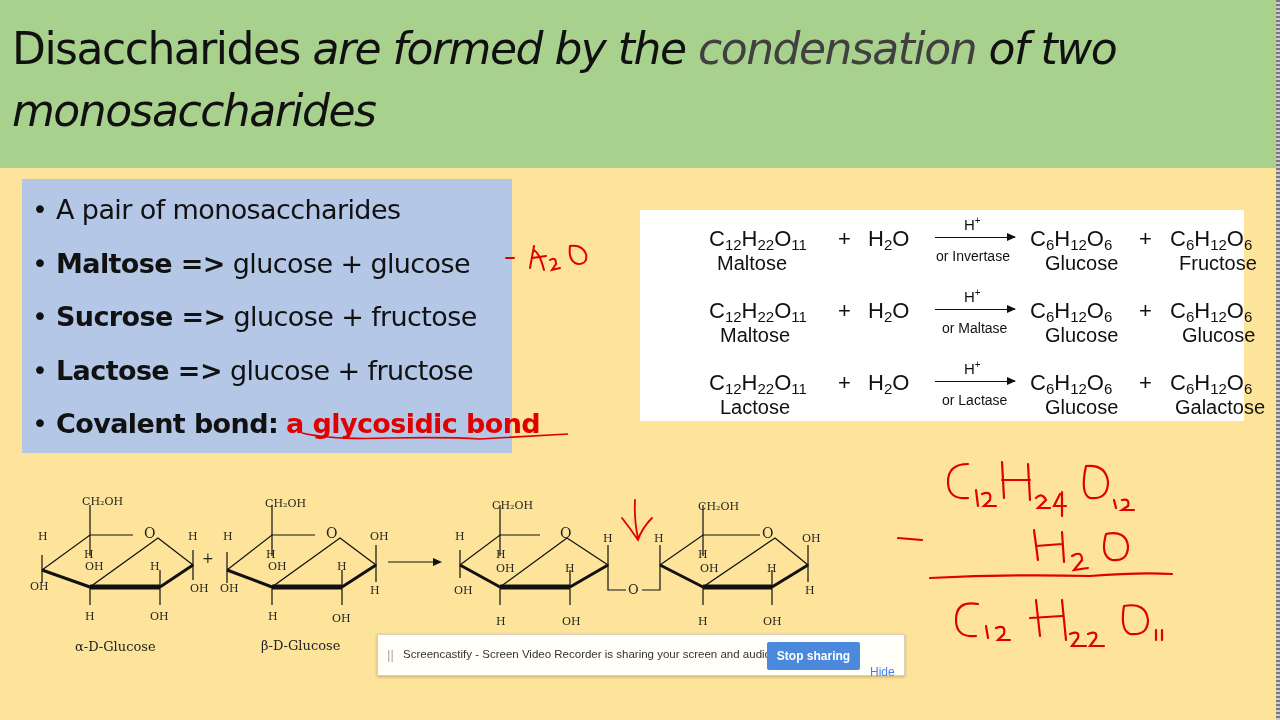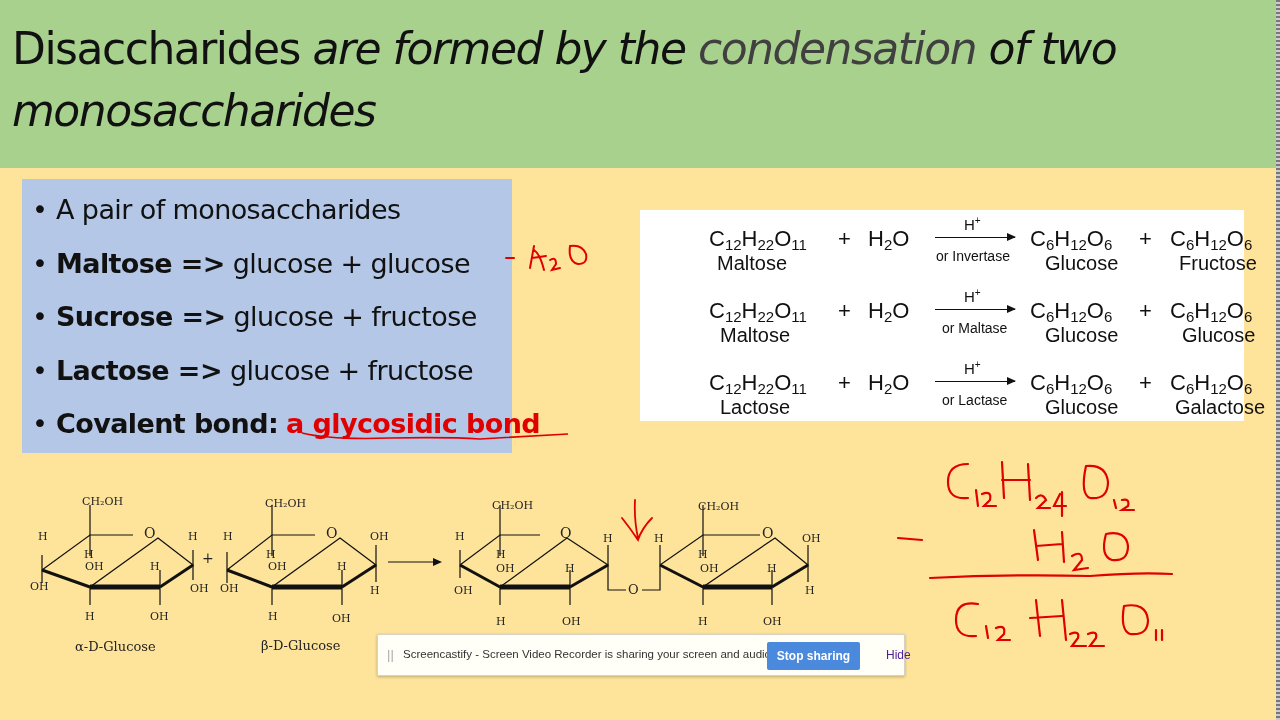--- a/index.html
+++ b/index.html
@@ -26,21 +26,21 @@
   .arrow:after{content:"";position:absolute;right:-1px;top:-4px;width:0;height:0;border-left:9px solid #111;border-top:4px solid transparent;border-bottom:4px solid transparent;}
   .hplus{position:absolute;left:276px;top:5px;font-size:15px;}
   .enz{position:absolute;left:248px;top:38px;font-size:14px;white-space:nowrap;}
   .mol{position:absolute;}
   .mol-label{position:absolute;font-family:"DejaVu Serif",serif;font-size:13px;color:#222;white-space:nowrap;}
   .ink{position:absolute;}
   .banner{position:absolute;left:377px;top:634px;width:526px;height:40px;background:#fffef7;border:1px solid #d8d3c0;box-shadow:0 1px 3px rgba(0,0,0,0.25);}
   .banner .grip{position:absolute;left:9px;top:12px;font-size:13px;color:#aaa;}
   .banner .msg{position:absolute;left:25px;top:13px;font-size:11.5px;color:#333;white-space:nowrap;}
   .banner .stop{position:absolute;left:389px;top:7px;width:93px;height:28px;border:none;background:#4a89dc;color:#fff;font-family:"Liberation Sans",sans-serif;font-size:12px;font-weight:bold;border-radius:2px;padding:0;}
-  .banner .hide{position:absolute;left:492px;top:13px;font-size:12px;color:#4c1d95;cursor:pointer;margin-left:16px;}
+  .banner .hide{position:absolute;left:492px;top:30px;font-size:12px;color:#3b82f6;cursor:pointer;}
   .ghost{position:absolute;left:600px;top:651px;font-family:"DejaVu Serif",serif;font-size:12px;color:#bbb;}
 </style>
 </head>
 <body>
 
 <div class="slide">
 
   <div class="title-bar">
     <div class="title">
       <span class="lead">Disaccharides</span><span class="it"> are formed by the </span><span class="red">condensation</span><span class="it"> of two monosaccharides</span>

